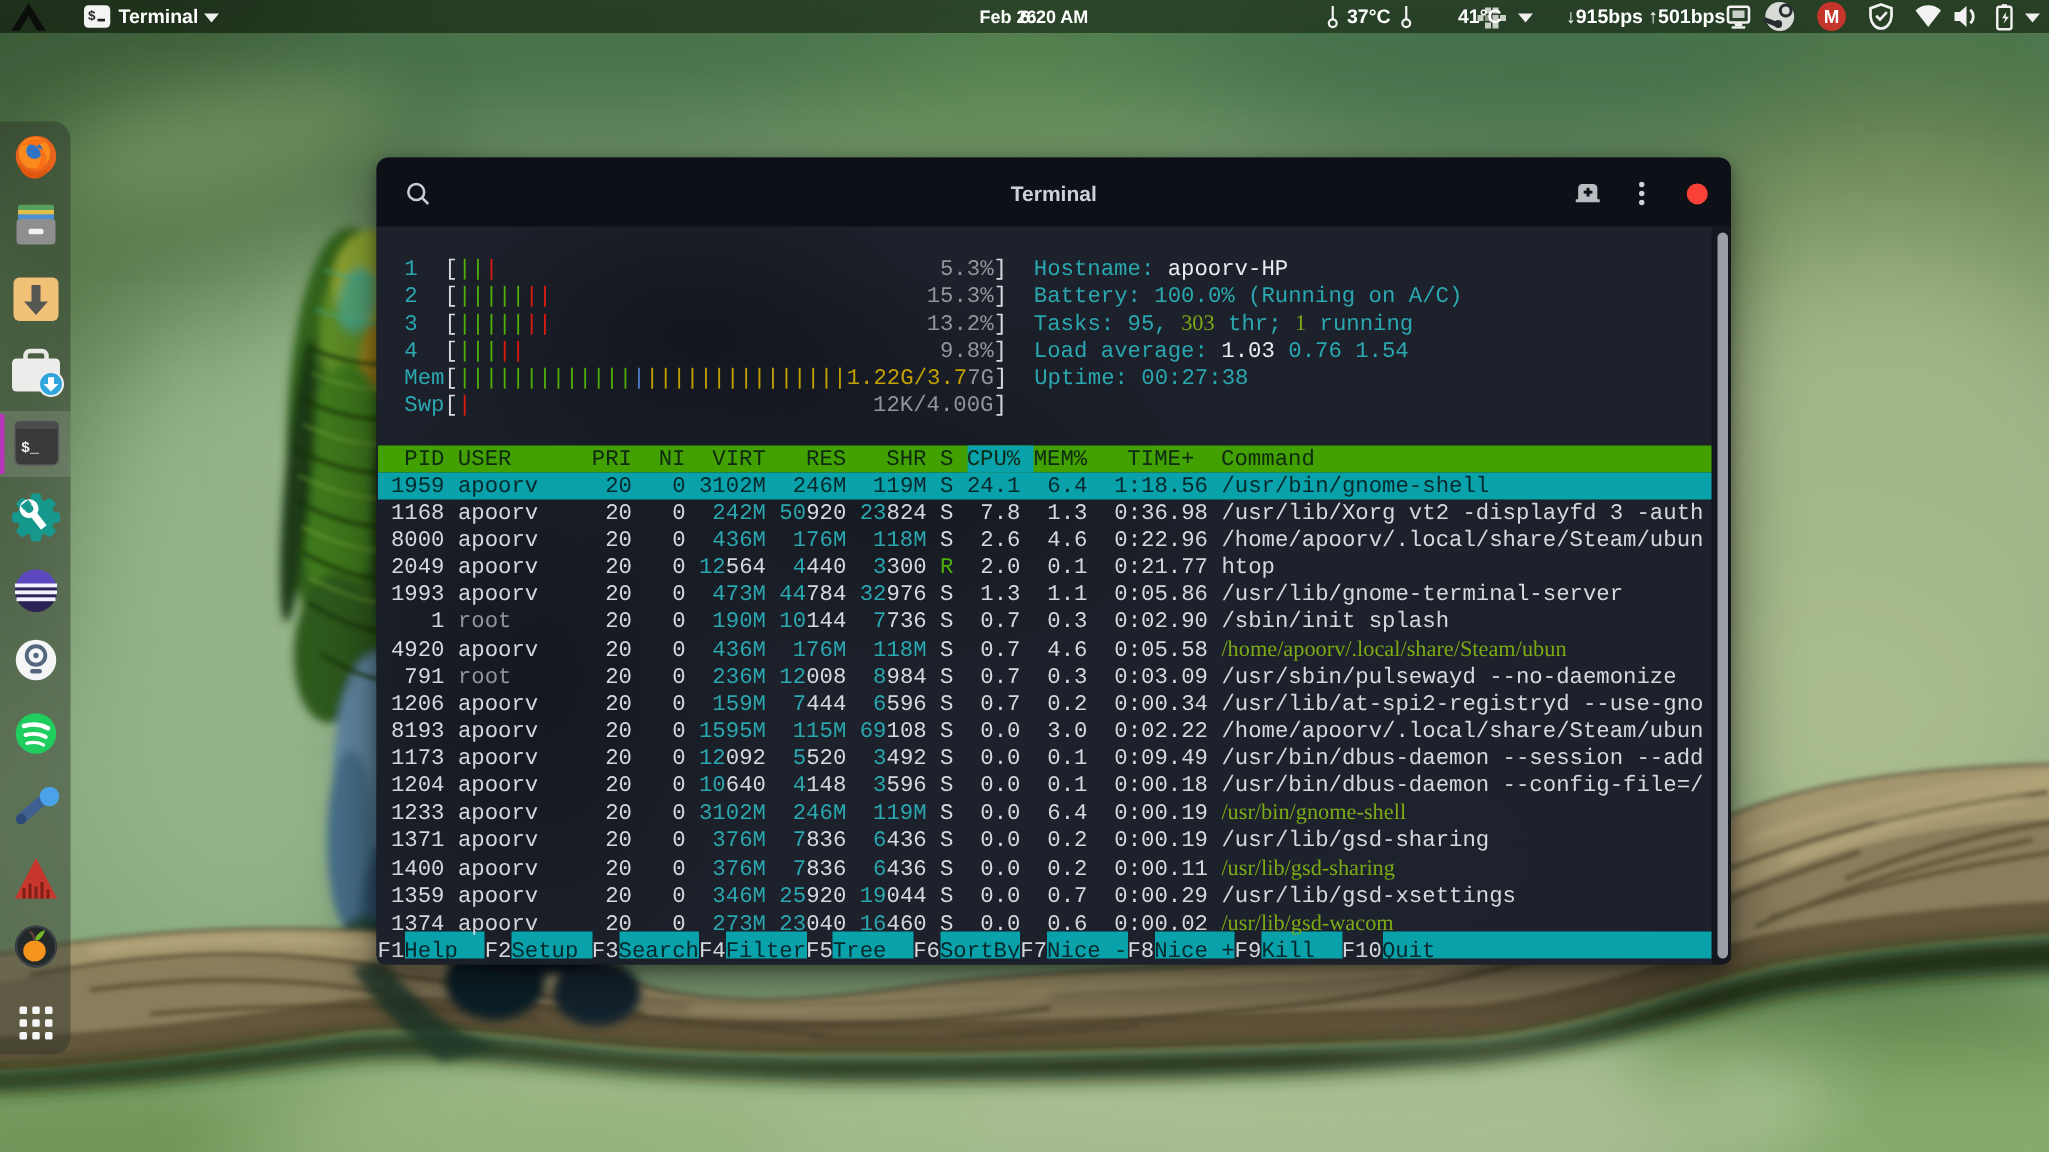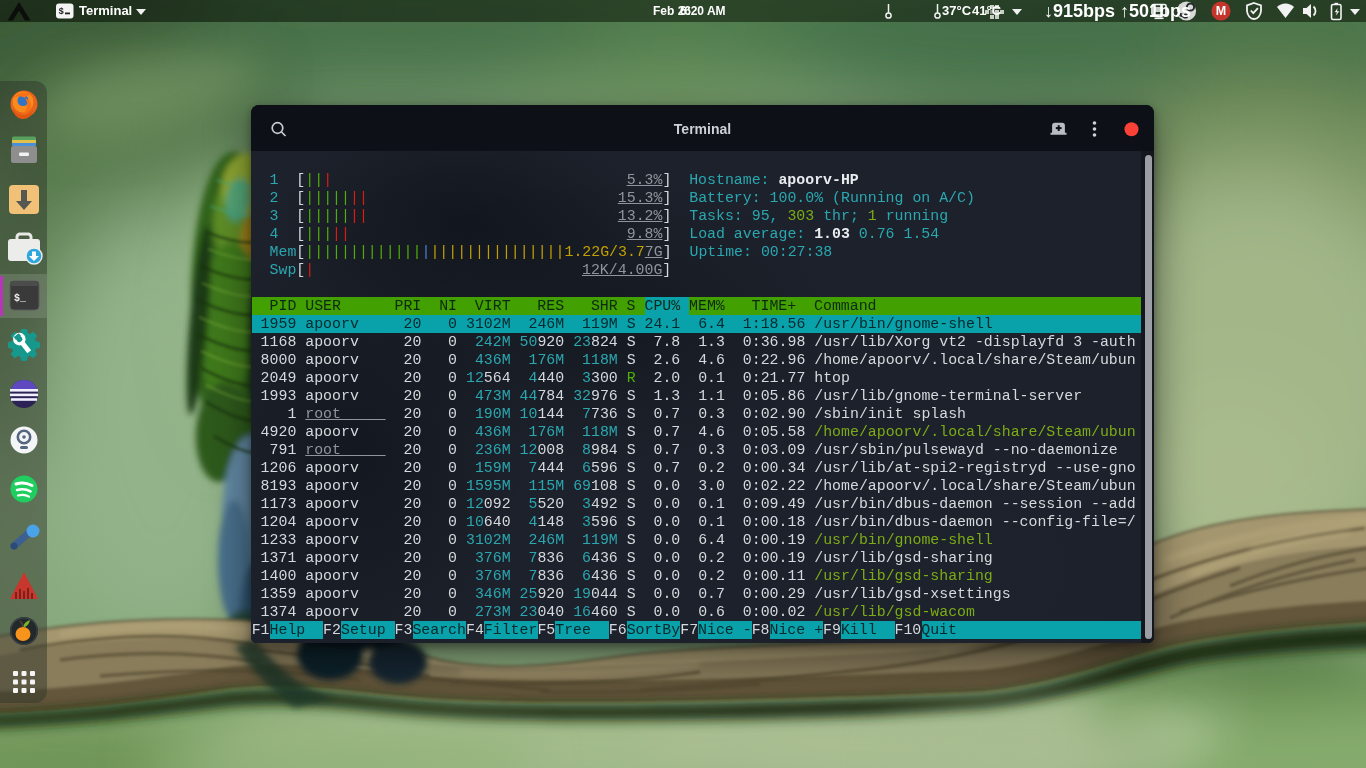--- a/index.html
+++ b/index.html
@@ -1,23 +1,23 @@
 <!DOCTYPE html>
 <html><head><meta charset="utf-8">
 <style>
 *{margin:0;padding:0;box-sizing:border-box;}
 html,body{width:1366px;height:768px;overflow:hidden;background:#7c9769;font-family:"Liberation Sans",sans-serif;}
 #stage{position:relative;width:1366px;height:768px;overflow:hidden;}
 
 .w{color:#d5d9dd;}
-.wb{color:#e9ecef;font-weight:bold;margin-top:44px;}
+.wb{color:#e9ecef;font-weight:normal;margin-top:44px;}
 .cy{color:#2ba7b0;}
 .cyb{color:#2ba7b0;}
-.gr{color:#8f959a;text-decoration:underline;}
-.gn{color:#7cab15;}
+.gr{color:#8f959a;}
+.gn{color:#7cab15;font-family:Liberation Serif, serif;}
 .gb{color:#4fae08;}
 .rb{color:#dd1c10;}
 .yb{color:#c3a000;}
 .bb{color:#4f7ecb;}
 .st{color:#4fae08;}
 .hd{color:#0e2a12;}
 .fk{color:#05292c;text-align:center;}
 .sel{color:#05292c;}
 
 #wall{position:absolute;left:0;top:0;width:1366px;height:768px;}
@@ -437,16 +437,16 @@
 <g>
 <rect x="1331.5" y="4.5" width="9.5" height="15" rx="1.5" fill="none" stroke="#f2f2f2" stroke-width="1.6"></rect>
 <rect x="1334.5" y="2.8" width="3.5" height="1.7" fill="#f2f2f2"></rect>
 <path d="M1337.5 8 l-2.8 4.2 h2.2 l-1.2 3.6 l3.6 -4.6 h-2.2 z" fill="#f2f2f2"></path>
 </g>
 <path d="M1350 9 L1360 9 L1355 15 Z" fill="#f0f0f0"></path>
 </svg>
 <div class="tbtext" style="left:79px;">Terminal</div>
 <div class="tbtext" style="left:653px;font-size:12px;">Feb 26</div>
 <div class="tbtext" style="left:680px;font-size:12px;">6:20 AM</div>
-<div class="tbtext" style="left:898px;margin-left:44px;">37°C</div>
+<div class="tbtext" style="left:898px;">37°C</div>
 <div class="tbtext" style="left:972px;">41°C</div>
-<div class="tbtext" style="left:1044px;font-size:18px;">↓915bps ↑501bps</div>
+<div class="tbtext" style="left:1044px;font-size:13px;">↓915bps ↑501bps</div>
 </div>
 
 </body></html>

